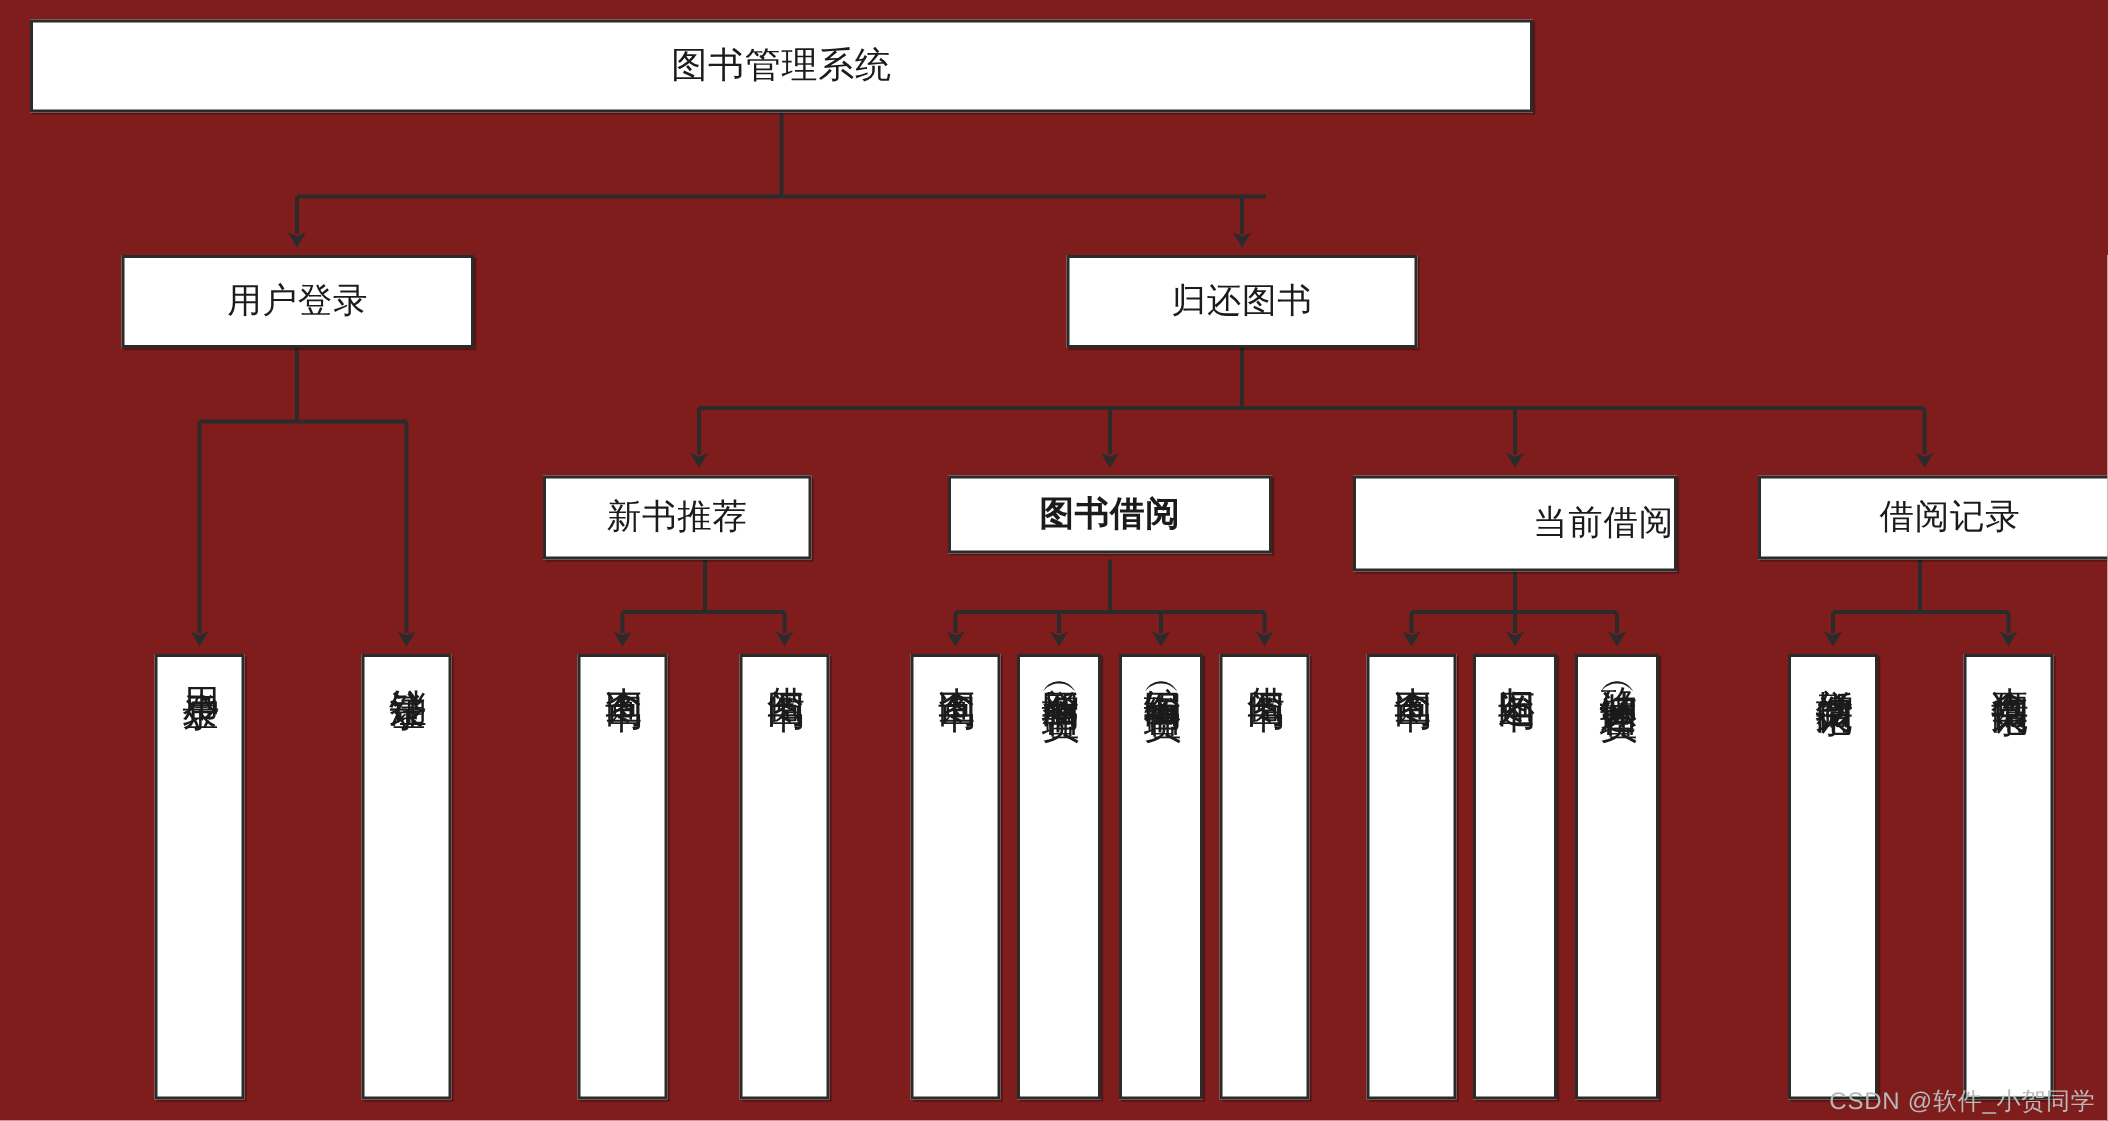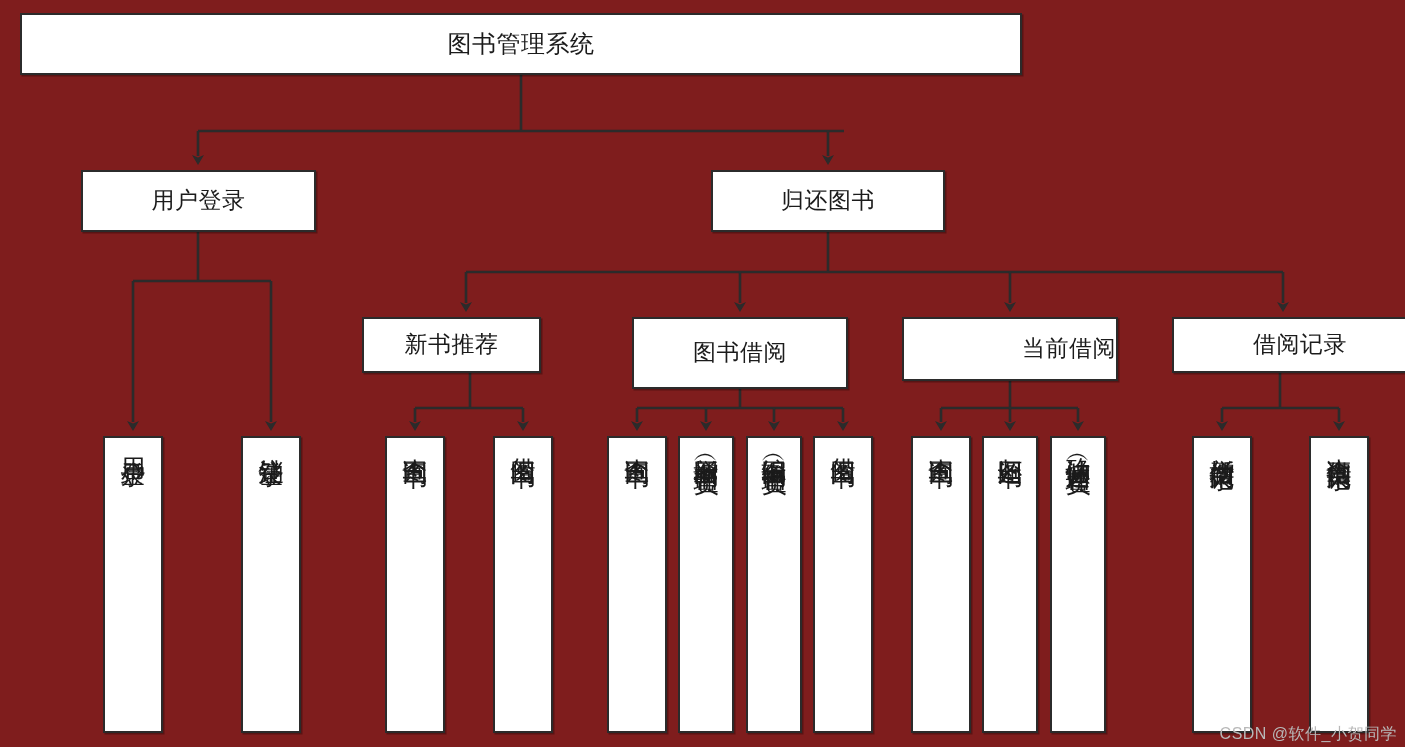--- a/index.html
+++ b/index.html
@@ -131,21 +131,21 @@
   <div class="node" style="left:81px; top:170px; width:235px; height:62px;">
     <span class="label">用户登录</span>
   </div>
   <div class="node" style="left:711px; top:170px; width:234px; height:62px;">
     <span class="label">归还图书</span>
   </div>
 
   <div class="node" style="left:362px; top:317px; width:179px; height:56px;">
     <span class="label">新书推荐</span>
   </div>
-  <div class="node" style="left:632px; top:317px; width:216px; height:72px;">
+  <div class="node" style="left:632px; top:317px; width:216px; height:52px;font-weight:bold;">
     <span class="label">图书借阅</span>
   </div>
   <div class="node" style="left:902px; top:317px; width:216px; height:64px;justify-content:flex-end;">
     <span class="label">当前借阅</span>
   </div>
   <div class="node" style="left:1172px; top:317px; width:256px; height:56px;">
     <span class="label">借阅记录</span>
   </div>
 
   <div class="node vertical" style="left:103px; top:436px; width:60px; height:297px;">

